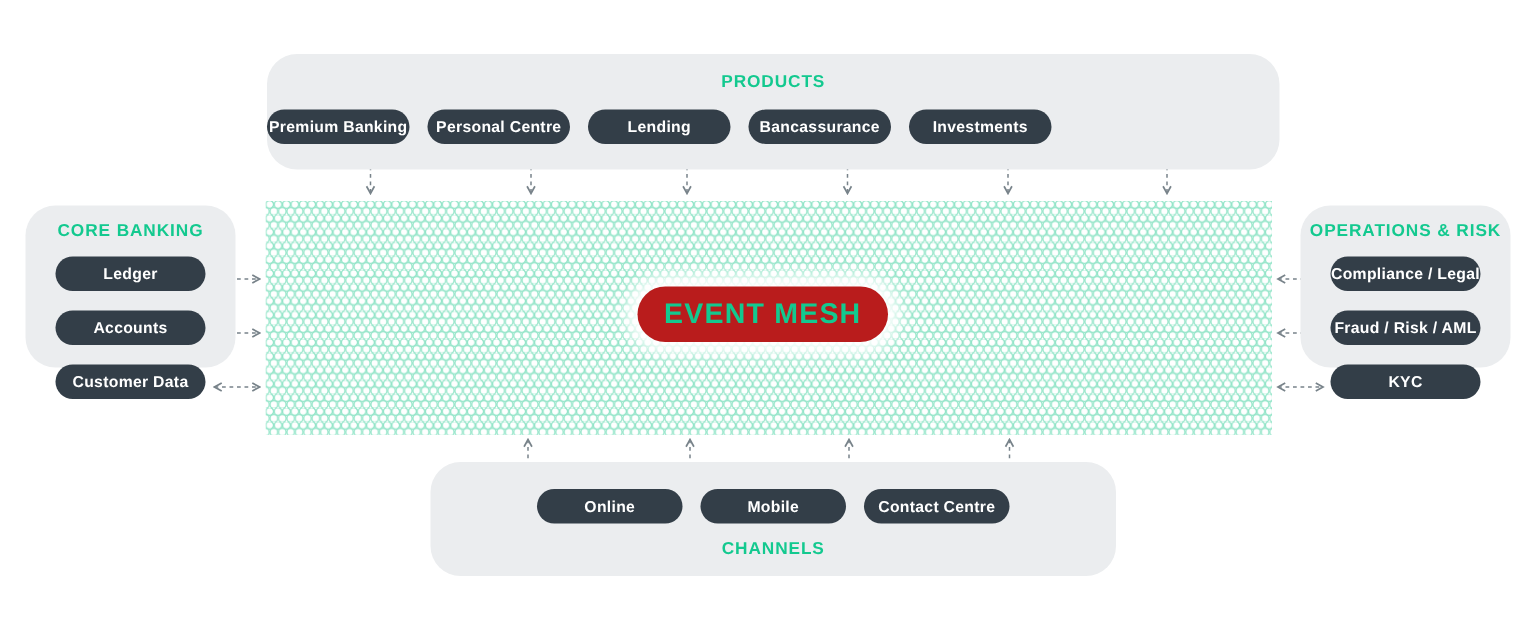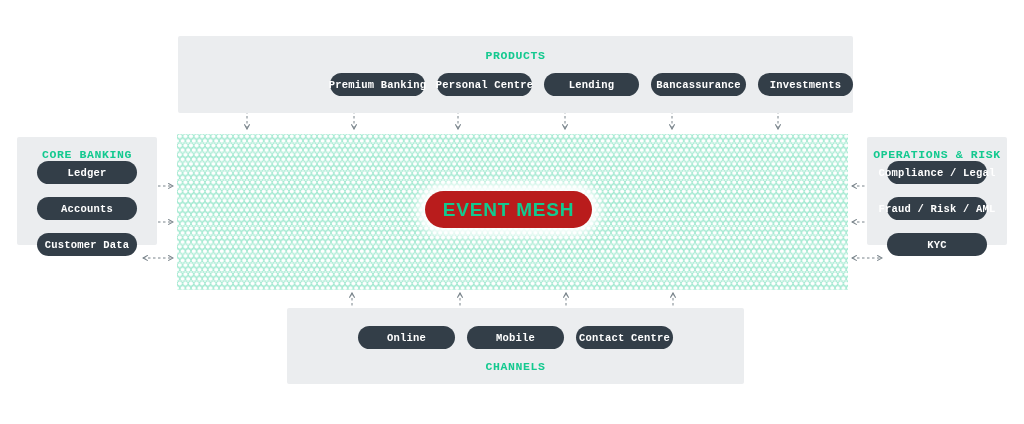--- a/index.html
+++ b/index.html
@@ -12,41 +12,41 @@
   #mesh-svg { position:absolute; left:177px; top:134px; }
 
   
   #arrows-svg { position:absolute; left:0; top:0; pointer-events:none; }
   .arrow-line {
     stroke:var(--arrow,#78838A); stroke-width:1; fill:none;
     stroke-dasharray:2.5 2.5;
   }
 
   
-  .panel { position:absolute; background:var(--panel-bg,#EBEDEF); border-radius:2px; box-sizing:border-box;font-family:Liberation Mono, monospace; }
+  .panel { position:absolute; background:var(--panel-bg,#EBEDEF); border-radius:20px; box-sizing:border-box; }
   .panel-title {
     color:var(--accent,#13C98F); font-weight:bold; font-size:11.5px;
     letter-spacing:0.6px; text-align:center; line-height:13px;
   }
   .pill {
     height:23px; border-radius:12px; background:var(--pill-bg,#333E48);
     color:var(--pill-text,#FFFFFF); font-size:10.5px; font-weight:600;
     display:flex; align-items:center; justify-content:center;
     letter-spacing:0.2px; box-sizing:border-box; white-space:nowrap;
   }
 
   #panel-products { left:178px; top:36px; width:675px; height:77px; }
   #panel-products .panel-title { margin-top:13px; }
-  #panel-products .pill-row { display:flex; justify-content:flex-end; gap:12px; margin-top:11px; }
+  #panel-products .pill-row { display:flex; justify-content:flex-start; gap:12px; margin-top:11px; }
   #panel-products .pill { width:95px; }
 
   #panel-core { left:17px; top:137px; width:140px; height:108px; }
   #panel-ops  { left:867px; top:137px; width:140px; height:108px; }
   .side-panel .panel-title { margin-top:11px; }
-  .side-panel .pill-col { display:flex; flex-direction:column; align-items:center; gap:13px; margin-top:0; }
+  .side-panel .pill-col { display:flex; flex-direction:column; align-items:center; gap:13px; margin-top:10px; }
   .side-panel .pill { width:100px; }
 
   #panel-channels { left:287px; top:308px; width:457px; height:76px; }
   #panel-channels .pill-row { display:flex; justify-content:center; gap:12px; margin-top:18px; }
   #panel-channels .pill { width:97px; }
   #panel-channels .panel-title { margin-top:11px; }
 
   
   #event-mesh-label {
     position:absolute; left:425px; top:191px; width:167px; height:37px;

